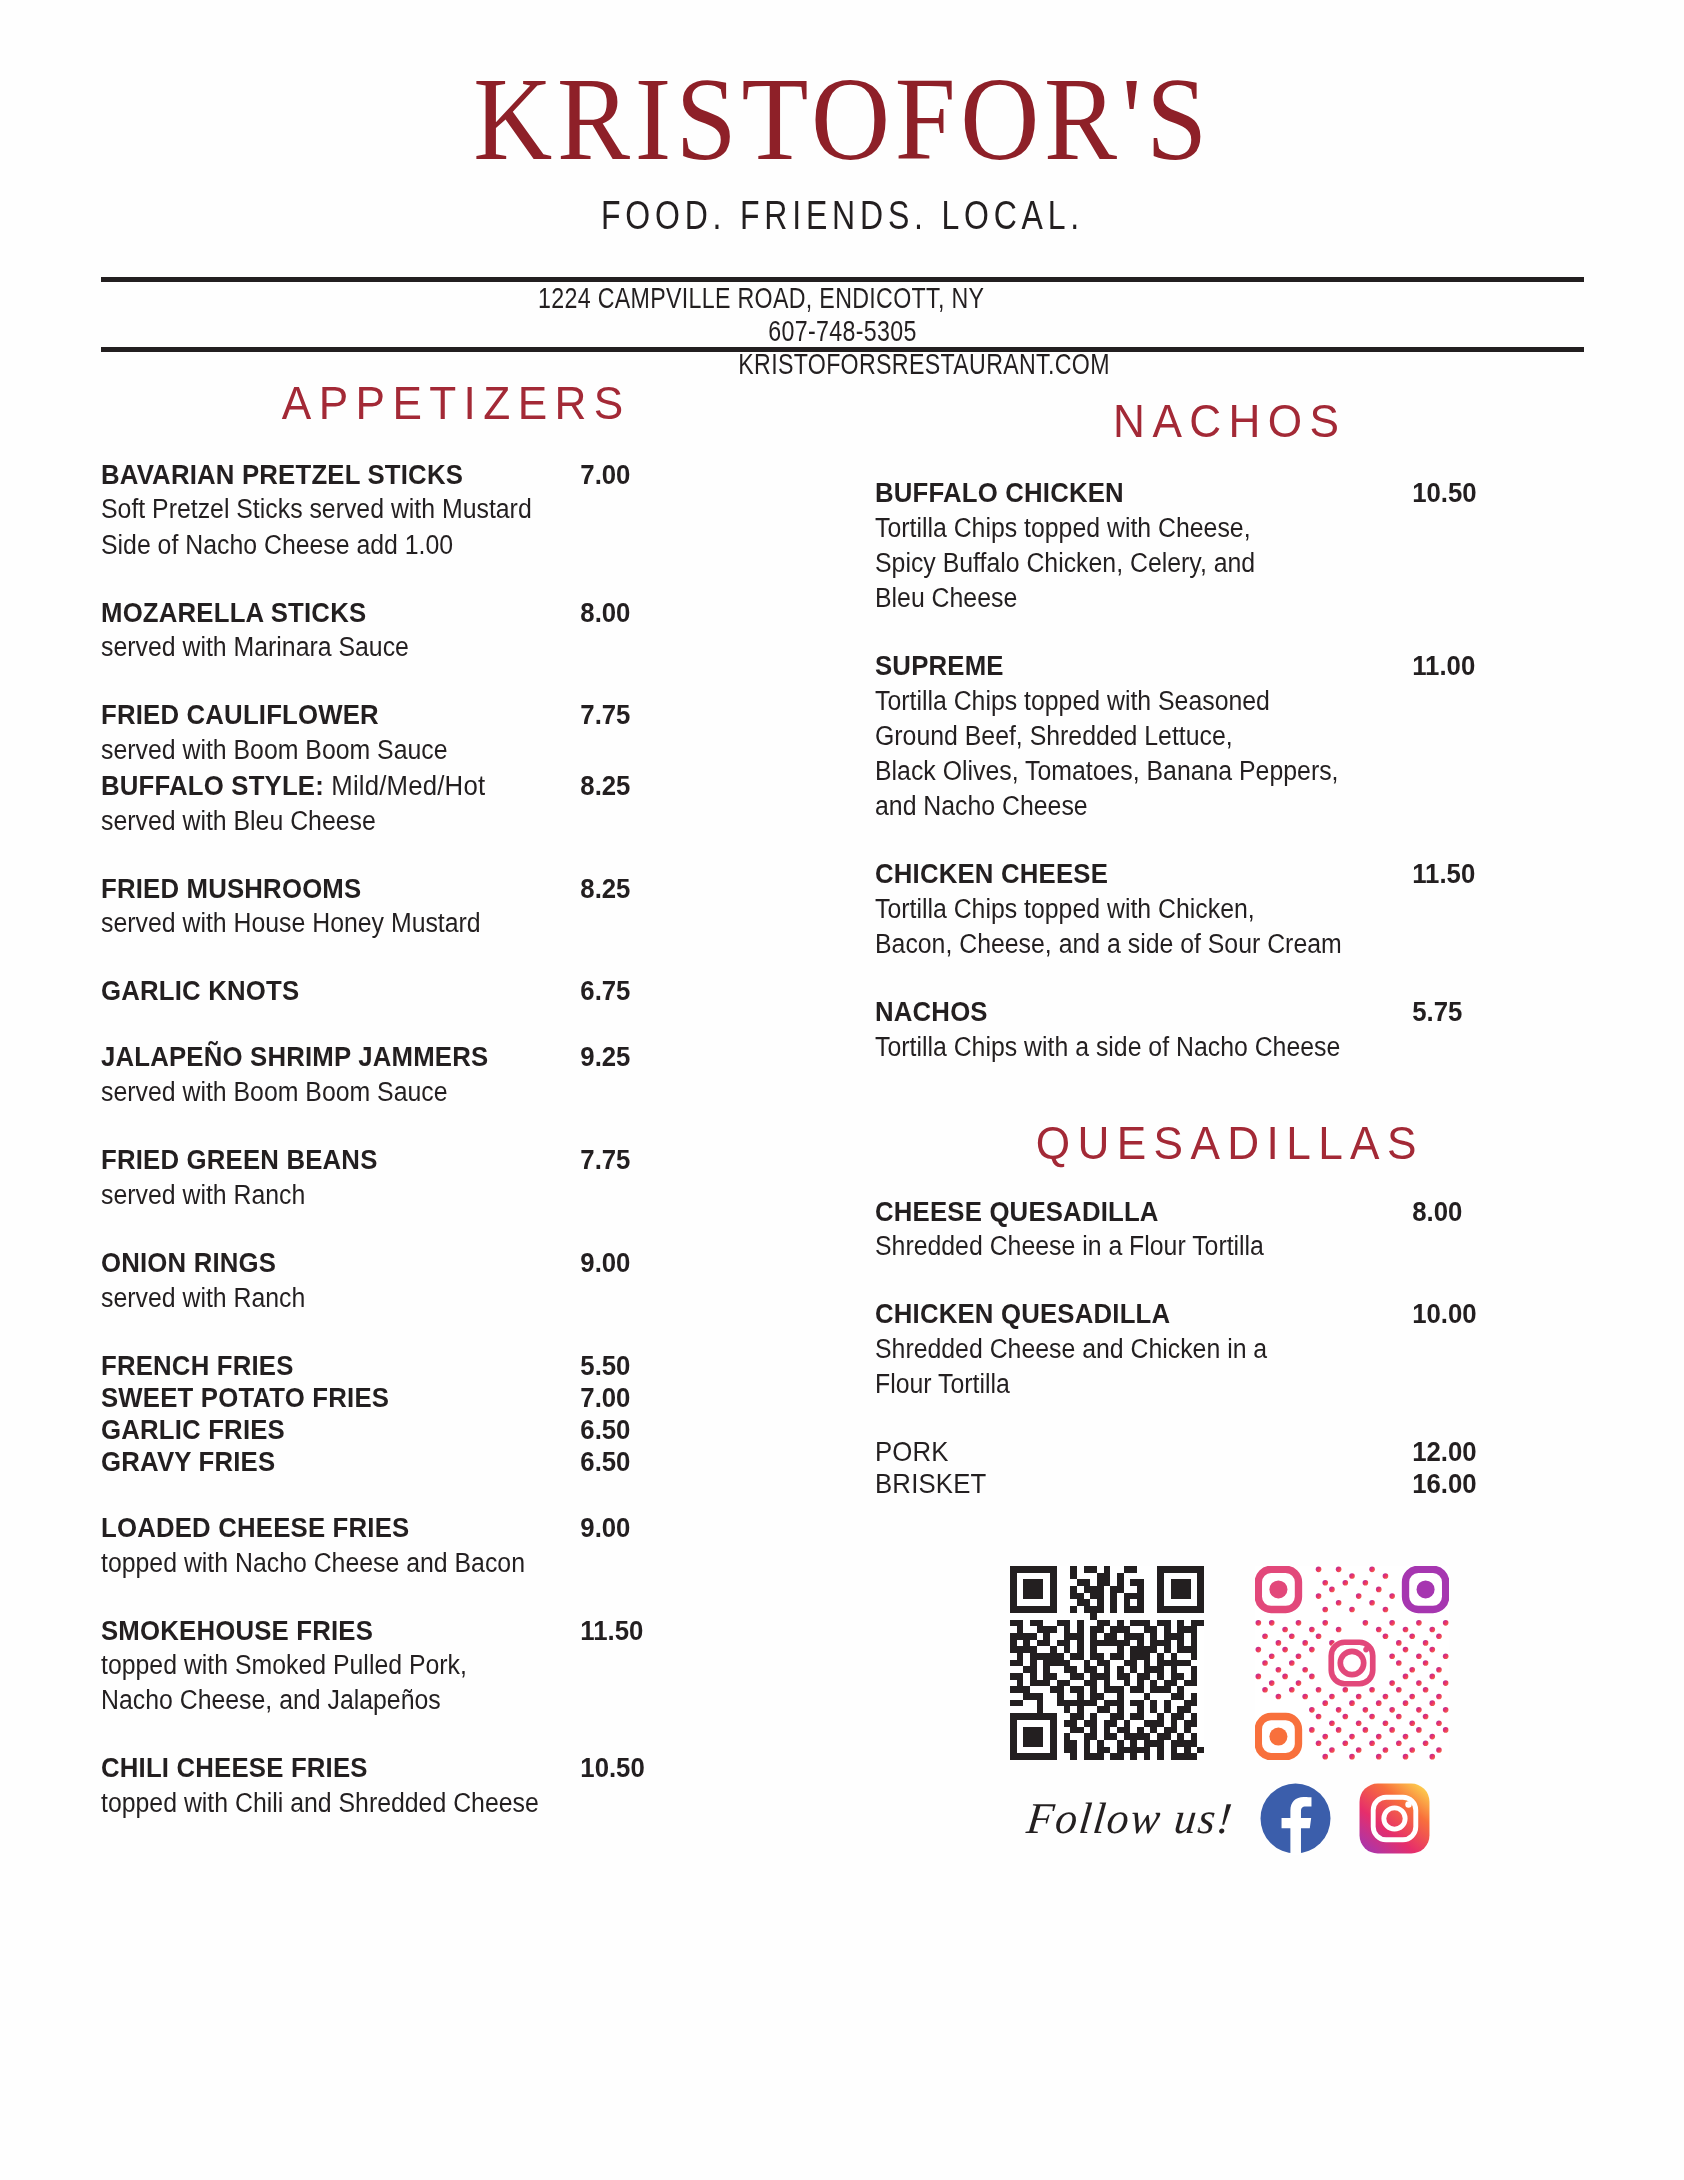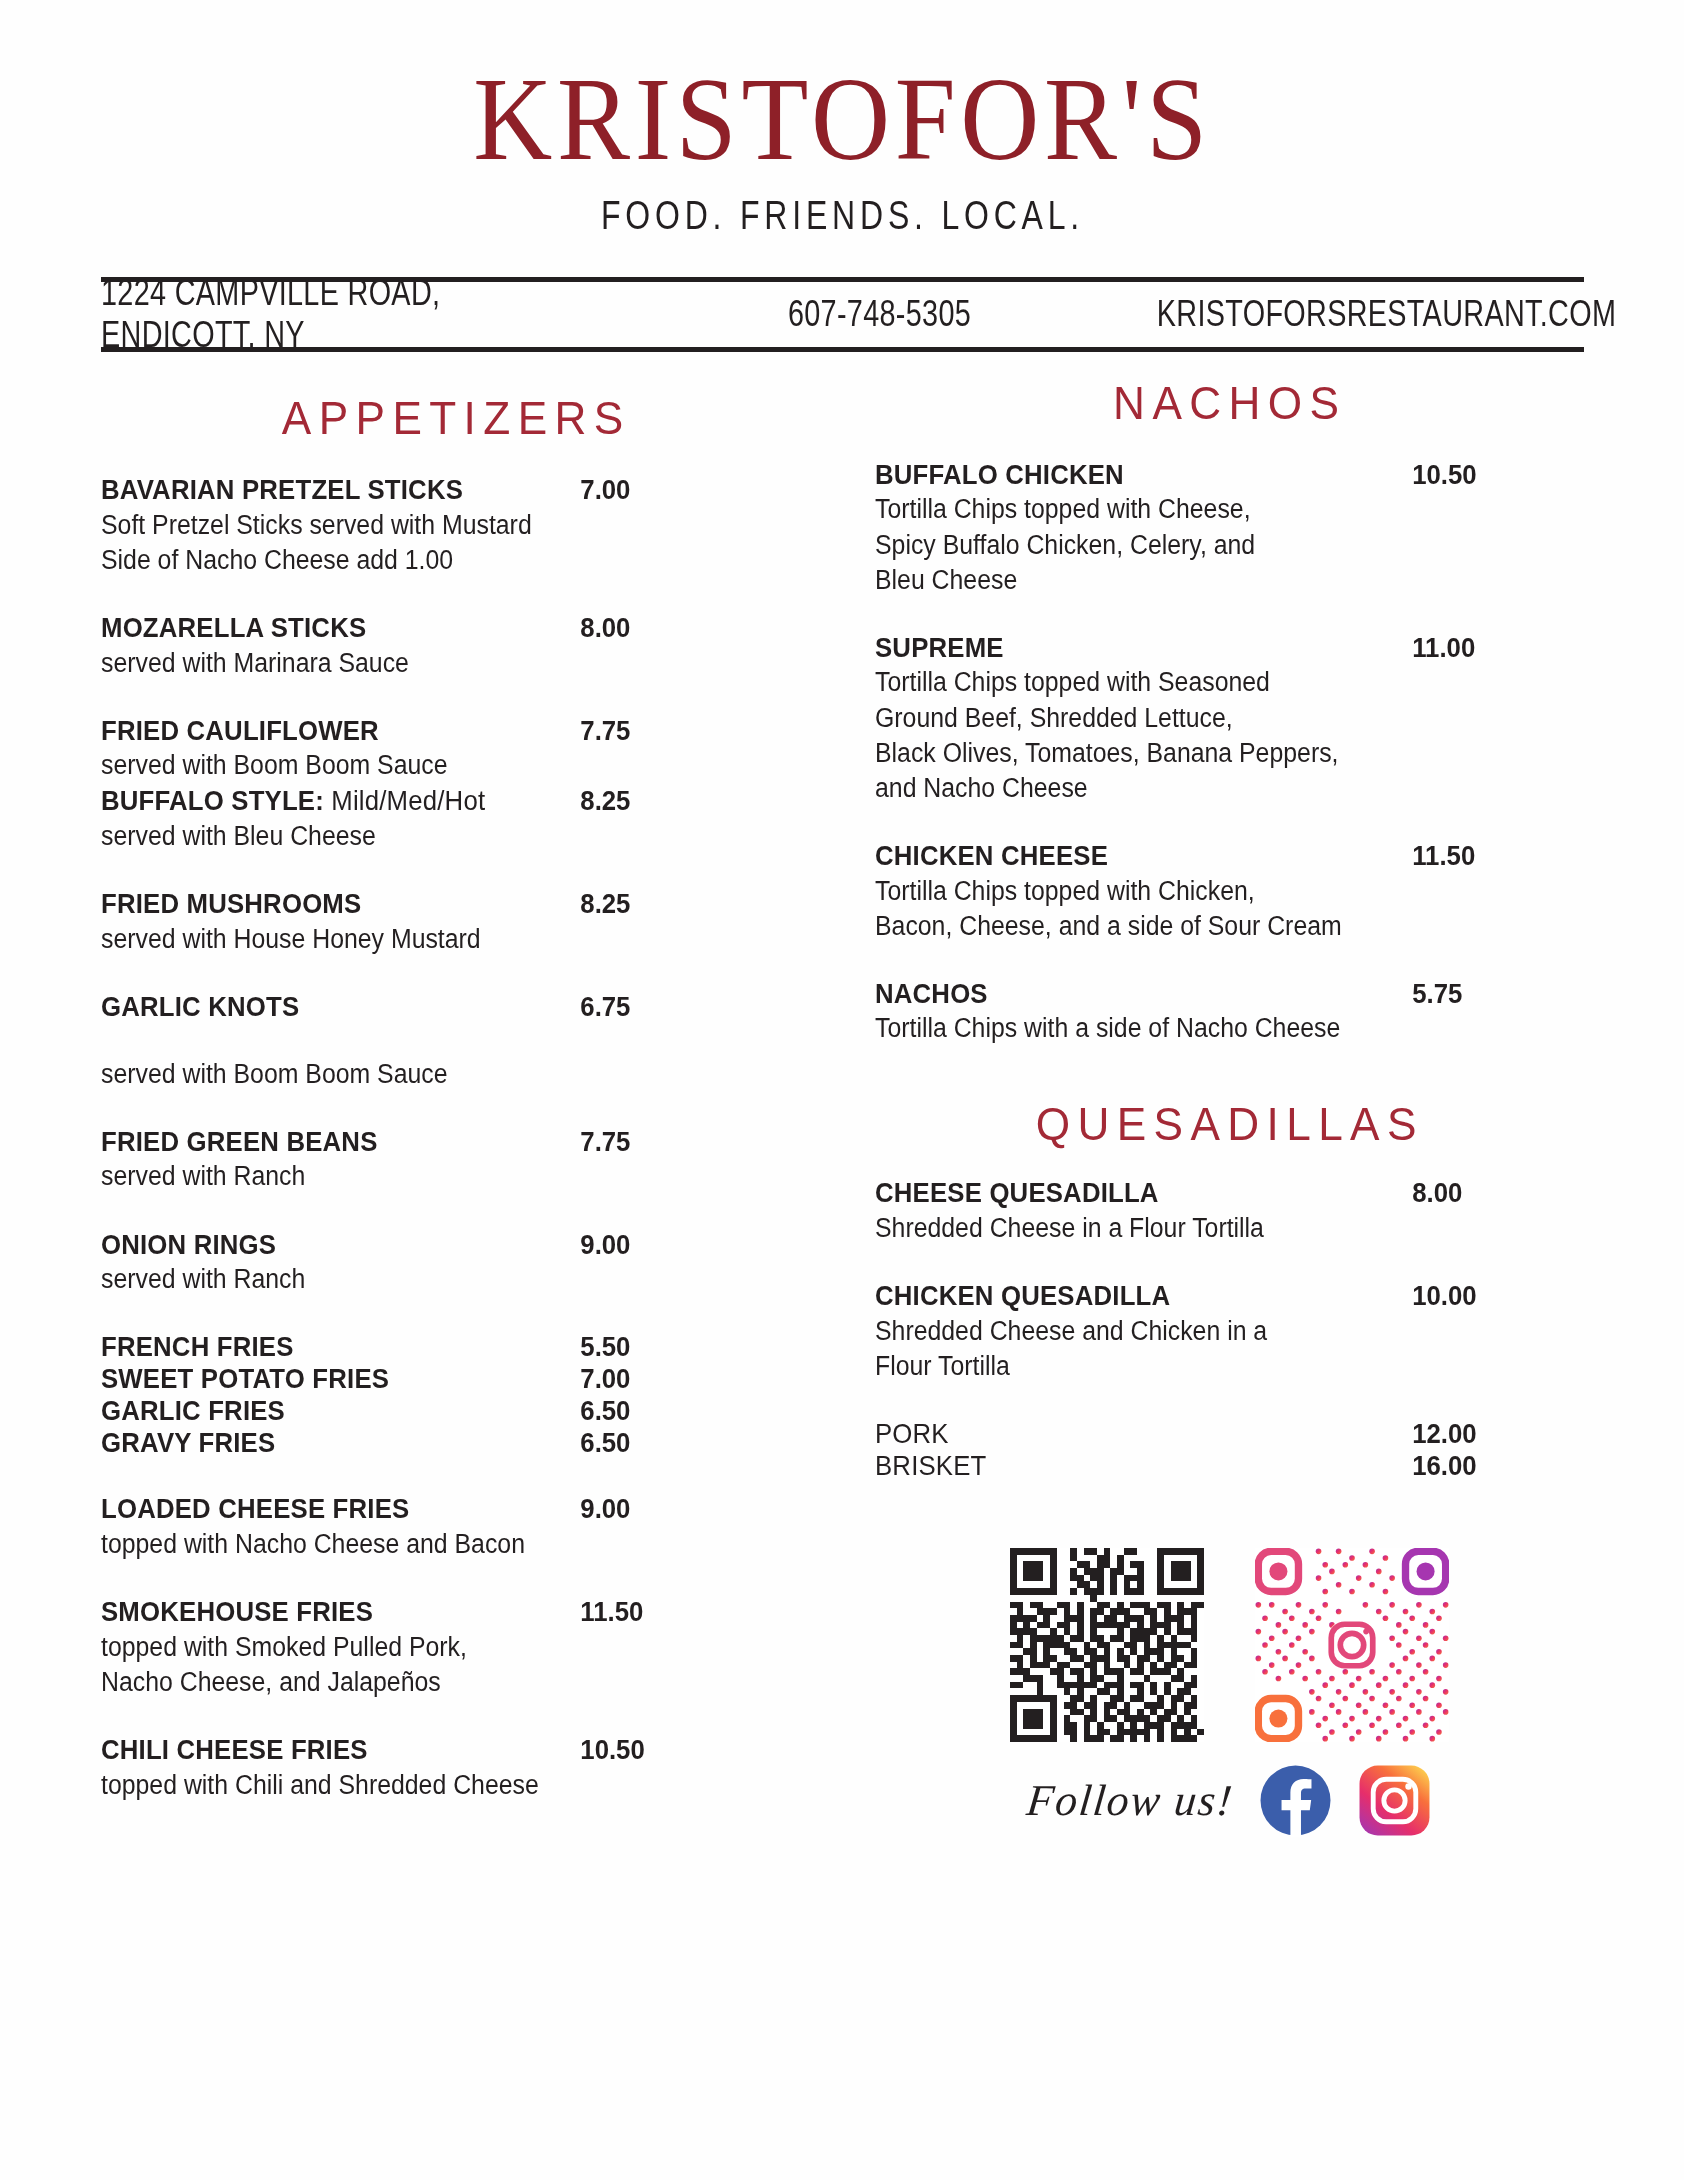--- a/index.html
+++ b/index.html
@@ -51,23 +51,24 @@
     background: #231f20;
     margin: 0 101px;
   }
   .rule.top { margin-top: 39px; }
 
   .contact-bar {
     margin: 0 101px;
     height: 65px;
     display: flex;
     align-items: center;
-    font-size: 36px;
+    font-size: 29px;
     letter-spacing: 0.4px;
     color: #231f20;
+    flex-direction: column;
   }
   .contact-bar .addr  { width: 41%; text-align: left;  transform: scaleX(0.80); transform-origin: left center; }
   .contact-bar .phone { width: 23%; text-align: center; transform: scaleX(0.80); }
   .contact-bar .web   { width: 36%; text-align: right; transform: scaleX(0.80); transform-origin: right center; }
 
   
   .columns {
     display: flex;
     margin-top: 24px;
     padding: 0 101px 0 101px;
@@ -242,20 +243,24 @@
       </div>
 
       <div class="item">
         <div class="item-row">
           <div class="item-name">GARLIC KNOTS</div>
           <div class="item-price left-price-slot">6.75</div>
         </div>
       </div>
 
       <div class="item">
+        <div class="item-row">
+          <div class="item-name">JALAPEÑO SHRIMP JAMMERS</div>
+          <div class="item-price left-price-slot">9.25</div>
+        </div>
         <div class="item-desc">
           <div>served with Boom Boom Sauce</div>
         </div>
       </div>
 
       <div class="item">
         <div class="item-row">
           <div class="item-name">FRIED GREEN BEANS</div>
           <div class="item-price left-price-slot">7.75</div>
         </div>

